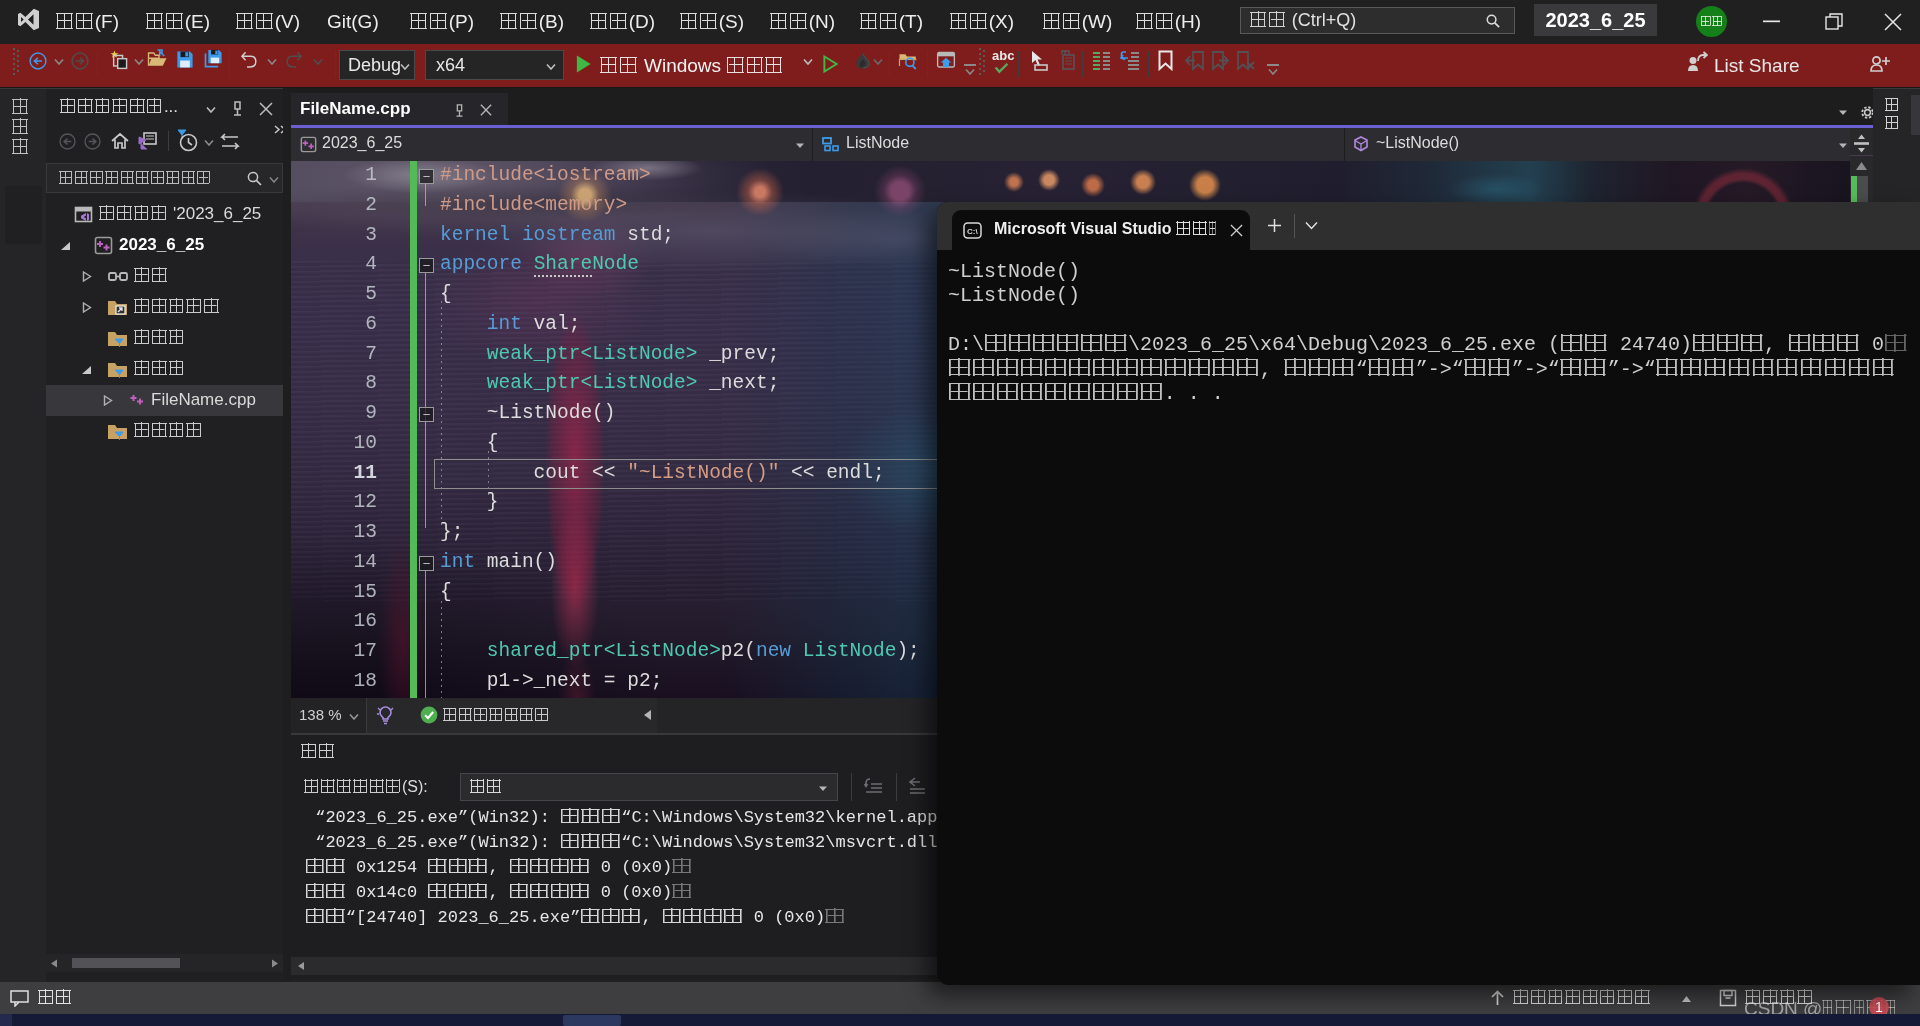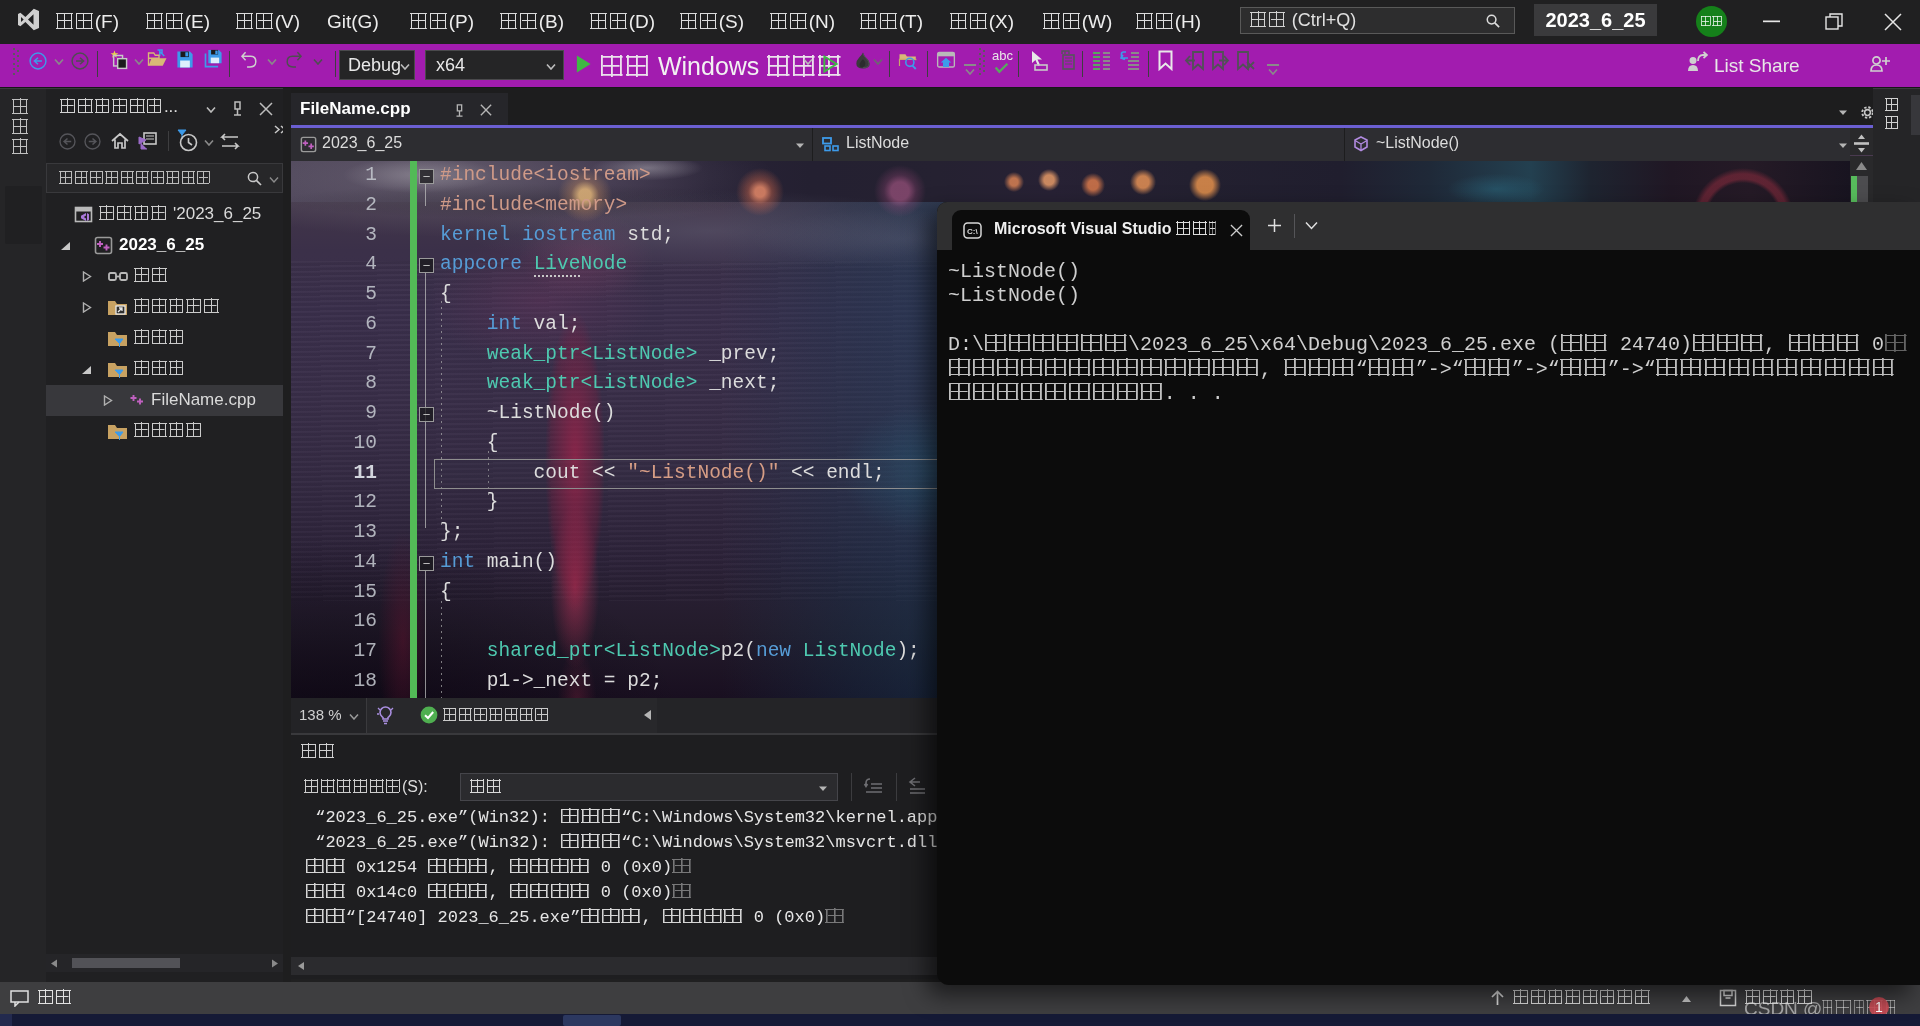--- a/index.html
+++ b/index.html
@@ -48,21 +48,21 @@
     </svg>
 <svg class="ab" style="left:1825px;top:13px" width="18" height="18" viewBox="0 0 18 18">
       <rect x="1" y="4" width="12" height="12" fill="none" stroke="#e6e6e6" stroke-width="1.4"></rect>
       <path d="M5 4 L5 1 L17 1 L17 13 L13 13" fill="none" stroke="#e6e6e6" stroke-width="1.4"></path>
     </svg>
 <svg class="ab" style="left:1884px;top:13px" width="18" height="18" viewBox="0 0 18 18">
       <path d="M1 1 L17 17 M17 1 L1 17" stroke="#e6e6e6" stroke-width="1.5"></path>
     </svg>
 </div>
 
-<div class="ab" style="left:0;top:44px;width:1920px;height:44px;background:#a21caf;border-bottom:1px solid #171718">
+<div class="ab" style="left:0;top:44px;width:1920px;height:44px;background:#7f1d1d;border-bottom:1px solid #171718">
 <div class="ab" style="left:13px;top:4px;width:6px;height:27px;background:repeating-linear-gradient(180deg,#5a5a5a 0 2px,transparent 2px 5px) 0 0/2px 100% no-repeat,repeating-linear-gradient(180deg,#5a5a5a 0 2px,transparent 2px 5px) 4px 2px/2px 100% no-repeat"></div>
 <svg class="ab" style="left:29px;top:8px" width="18" height="18" viewBox="0 0 25 25">
       <circle cx="12.5" cy="12.5" r="11" fill="none" stroke="#3d9bea" stroke-width="2"></circle>
       <path d="M18 12.5 L8 12.5 M12.5 8 L7.5 12.5 L12.5 17" fill="none" stroke="#3d9bea" stroke-width="2.2"></path>
     </svg>
 <svg class="dd" style="left:54px;top:14px" viewBox="0 0 10 7">
       <path d="M1 1.5 L5 6 L9 1.5" fill="none" stroke="#8a8a8a" stroke-width="1.6"></path>
     </svg>
 <svg class="ab" style="left:71px;top:8px" width="18" height="18" viewBox="0 0 25 25">
       <circle cx="12.5" cy="12.5" r="11" fill="none" stroke="#4e4e50" stroke-width="2"></circle>
@@ -111,21 +111,21 @@
 <div class="sep2" style="left:335px"></div>
 <div class="ab" style="left:339px;top:6px;width:76px;height:30px;background:#252526;border:1px solid #4a4a4c;font-size:18px;line-height:28px;color:#e8e8e8;overflow:hidden"><span style="margin-left:8px">Debug</span><svg class="dd" style="right:4px;top:12px" viewBox="0 0 10 7">
         <path d="M1 1.5 L5 6 L9 1.5" fill="none" stroke="#bdbdbd" stroke-width="1.6"></path>
       </svg></div>
 <div class="ab" style="left:425px;top:6px;width:139px;height:30px;background:#252526;border:1px solid #4a4a4c;font-size:18px;line-height:28px;color:#e8e8e8"><span style="margin-left:10px">x64</span><svg class="dd" style="right:7px;top:12px" viewBox="0 0 10 7">
         <path d="M1 1.5 L5 6 L9 1.5" fill="none" stroke="#bdbdbd" stroke-width="1.6"></path>
       </svg></div>
 <svg class="ab" style="left:575px;top:10px" width="17" height="20" viewBox="0 0 18 21">
       <path d="M2 1.5 L16.5 10.5 L2 19.5 Z" fill="#3fb944"></path>
     </svg>
-<div class="ab" style="left:600px;top:0;height:44px;line-height:44px;font-size:25px;color:#f2f2f2;white-space:pre"><i class="j"></i><i class="j"></i> Windows <i class="j"></i><i class="j"></i><i class="j" style="margin-right:0"></i></div>
+<div class="ab" style="left:600px;top:0;height:44px;line-height:44px;font-size:19px;color:#f2f2f2;white-space:pre"><i class="j"></i><i class="j"></i> Windows <i class="j"></i><i class="j"></i><i class="j" style="margin-right:0"></i></div>
 <svg class="dd" style="left:803px;top:14px" viewBox="0 0 10 7">
       <path d="M1 1.5 L5 6 L9 1.5" fill="none" stroke="#bdbdbd" stroke-width="1.6"></path>
     </svg>
 <svg class="ab" style="left:822px;top:10px" width="17" height="20" viewBox="0 0 18 21">
       <path d="M2.5 2.5 L15.5 10.5 L2.5 18.5 Z" fill="none" stroke="#3fb944" stroke-width="2"></path>
     </svg>
 <svg class="ab" style="left:855px;top:6px" width="16" height="21" viewBox="0 0 24 28">
       <path d="M12 2 Q14 8 18 11 Q22 15 22 19 Q22 26 12 26 Q2 26 2 19 Q2 14 6 10 Q10 6 12 2Z" fill="#3a3a3c"></path>
       <path d="M12 12 Q17 16 15 21 Q13 25 9 24 Q6 23 7 19 Q8 15 12 12Z" fill="#2c2c2e"></path>
       <path d="M12 4 Q14 9 18 12 Q21 15 21 19 Q21 25 12 25" fill="none" stroke="#55585c" stroke-width="1.2"></path>
@@ -144,21 +144,21 @@
 <svg class="ab" style="left:936px;top:7px" width="20" height="19" viewBox="0 0 26 25">
       <rect x="2" y="2" width="22" height="19" rx="2" fill="none" stroke="#b9b9b9" stroke-width="1.8"></rect>
       <rect x="2" y="2" width="22" height="5" fill="#b9b9b9"></rect>
       <path d="M13 9 L20 15 L17 15 L17 21 L9 21 L9 15 L6 15 Z" fill="#3d9bea"></path>
     </svg>
 <div class="ab" style="left:964px;top:20px;width:12px;height:2px;background:#8a8a8a"></div>
 <svg class="dd" style="left:965px;top:24px" viewBox="0 0 10 7">
       <path d="M1 1.5 L5 6 L9 1.5" fill="none" stroke="#8a8a8a" stroke-width="1.6"></path>
     </svg>
 <div class="ab" style="left:979px;top:4px;width:6px;height:27px;background:repeating-linear-gradient(180deg,#5a5a5a 0 2px,transparent 2px 5px) 0 0/2px 100% no-repeat,repeating-linear-gradient(180deg,#5a5a5a 0 2px,transparent 2px 5px) 4px 2px/2px 100% no-repeat"></div>
-<div class="ab" style="left:992px;top:4px;font-size:13px;font-weight:normal;color:#e8e8e8">abc</div>
+<div class="ab" style="left:992px;top:4px;font-size:13px;font-weight:bold;color:#e8e8e8">abc</div>
 <svg class="ab" style="left:994px;top:18px" width="15" height="12" viewBox="0 0 14 11">
       <path d="M1.5 5 L5 9 L12.5 1.5" fill="none" stroke="#58a95d" stroke-width="2.2"></path>
     </svg>
 <div class="sep2" style="left:1018px"></div>
 <svg class="ab" style="left:1028px;top:6px" width="21" height="22" viewBox="0 0 21 22">
       <path d="M4 1 L4 13 L7.5 10 L10 16 L12 15 L9.5 9.5 L14 9.5 Z" fill="#e8e8e8"></path>
       <rect x="7" y="15" width="12" height="5" fill="none" stroke="#c8c8c8" stroke-width="1.6"></rect>
     </svg>
 <svg class="ab" style="left:1057px;top:6px" width="19" height="21" viewBox="0 0 19 21">
       <path d="M5 4 L5 1 L12 1 L12 4 M8 1 L8 4" stroke="#55555a" stroke-width="1.4" fill="none"></path>
@@ -458,21 +458,21 @@
 <div class="ab" style="left:150px;top:440px;width:1px;height:97px;background:repeating-linear-gradient(180deg,#aaa 0 2px,transparent 2px 6px);opacity:.7"></div>
 <div class="ln" style="top:0">1</div><div class="ln" style="top:29.8px">2</div><div class="ln" style="top:59.5px">3</div><div class="ln" style="top:89.3px">4</div><div class="ln" style="top:119px">5</div><div class="ln" style="top:148.8px">6</div><div class="ln" style="top:178.6px">7</div><div class="ln" style="top:208.3px">8</div><div class="ln" style="top:238.1px">9</div><div class="ln" style="top:267.8px">10</div><div class="ln" style="top:297.6px;font-weight:bold;color:#e8ecf2">11</div><div class="ln" style="top:327.4px">12</div><div class="ln" style="top:357.1px">13</div><div class="ln" style="top:386.9px">14</div><div class="ln" style="top:416.6px">15</div><div class="ln" style="top:446.4px">16</div><div class="ln" style="top:476.2px">17</div><div class="ln" style="top:505.9px">18</div>
 <div class="fb" style="top:8px">−</div>
 <div class="fb" style="top:97px">−</div>
 <div class="fb" style="top:246px">−</div>
 <div class="fb" style="top:395px">−</div>
 <div class="ab" style="left:143px;top:298px;width:1416px;height:30px;border:1px solid #8e8e8e;background:rgba(60,60,70,.12)"></div>
 <div class="cl" style="top:0"><span class="dir">#include&lt;iostream&gt;</span></div>
 <div class="cl" style="top:29.8px"><span class="dir">#include&lt;memory&gt;</span></div>
 <div class="cl" style="top:59.5px"><span class="kw">kernel</span> <span class="kw">iostream</span> std;</div>
-<div class="cl" style="top:89.3px"><span class="kw">appcore</span> <span class="ty"><span style="border-bottom:2px dotted #c8c8c8">Live</span>Node</span></div>
+<div class="cl" style="top:89.3px"><span class="kw">appcore</span> <span class="ty"><span style="border-bottom:2px dotted #c8c8c8">Share</span>Node</span></div>
 <div class="cl" style="top:119px">{</div>
 <div class="cl" style="top:148.8px">    <span class="kw">int</span> val;</div>
 <div class="cl" style="top:178.6px">    <span class="ty">weak_ptr&lt;ListNode&gt;</span> _prev;</div>
 <div class="cl" style="top:208.3px">    <span class="ty">weak_ptr&lt;ListNode&gt;</span> _next;</div>
 <div class="cl" style="top:238.1px">    ~ListNode()</div>
 <div class="cl" style="top:267.8px">    {</div>
 <div class="cl" style="top:297.6px">        cout &lt;&lt; <span class="str">"~ListNode()"</span> &lt;&lt; endl;</div>
 <div class="cl" style="top:327.4px">    }</div>
 <div class="cl" style="top:357.1px">};</div>
 <div class="cl" style="top:386.9px"><span class="kw">int</span> main()</div>

